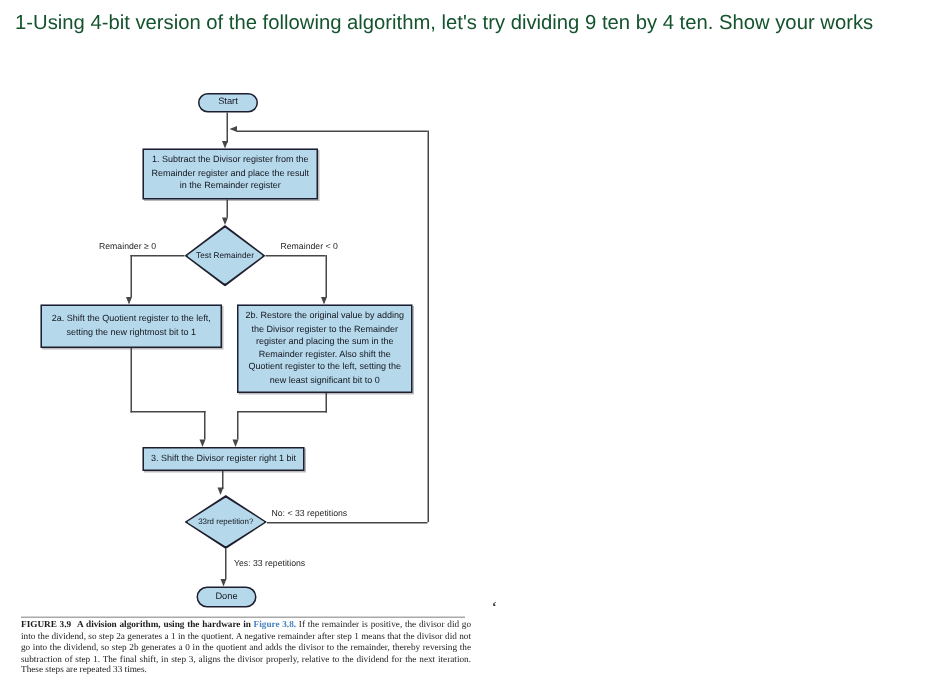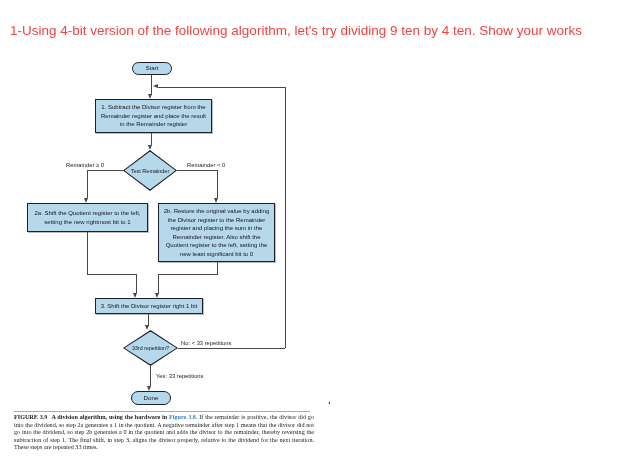--- a/index.html
+++ b/index.html
@@ -2,22 +2,22 @@
 <html style="--shape-fill: #b5d9ea; --shape-border: #1e1e2e; --line: #474747; --link: #4481bd;"><head>
 <meta charset="utf-8">
 <style>
   * { margin:0; padding:0; box-sizing:border-box; }
   html,body { background:#ffffff; }
   .page {
     position:relative; width:622px; height:463px; background:#fff;
     font-family:"Liberation Sans", sans-serif; overflow:hidden;
   }
   .title {
-    position:absolute; left:10px; top:22px; width:598px;
-    font-size:13.5px; line-height:17px; color:#ef4444;
+    position:absolute; left:10px; top:6px; width:598px;
+    font-size:13.5px; line-height:17px; color:#14532d;
   }
   
   .shape {
     position:absolute; background:var(--shape-fill);
     border:1.4px solid var(--shape-border);
     display:flex; align-items:center; justify-content:center;
     text-align:center; color:#15151f;
     font-size:6px; line-height:8.5px;
   }
   .box { border-width:1.6px; box-shadow:1px 1px 0 rgba(60,60,70,.35); padding:1px 3px; }

